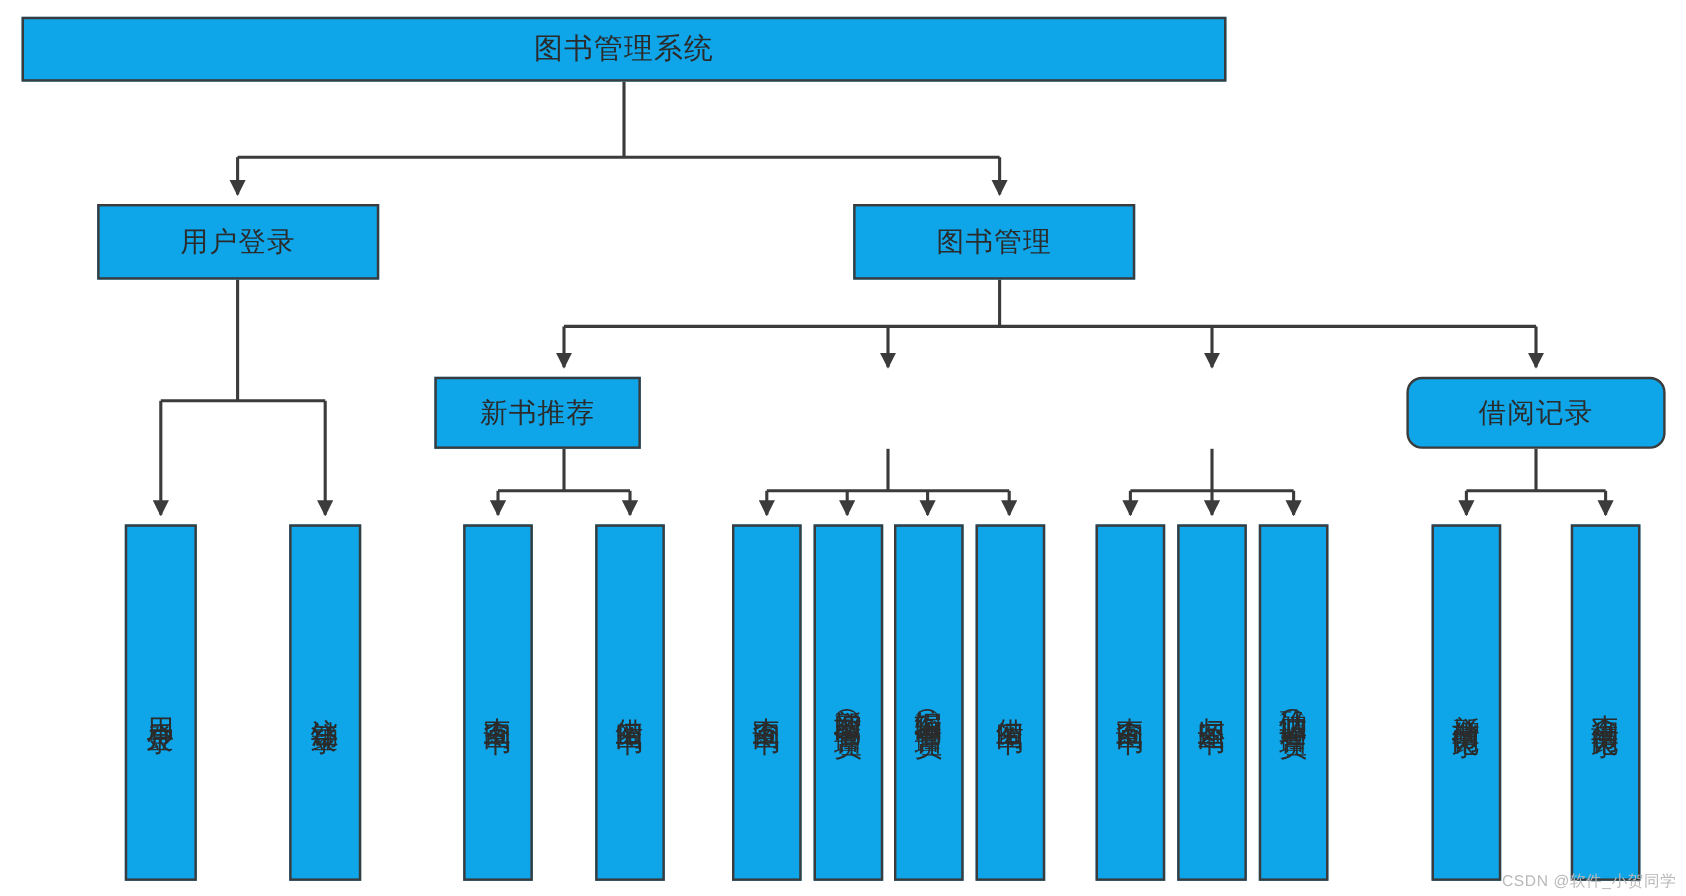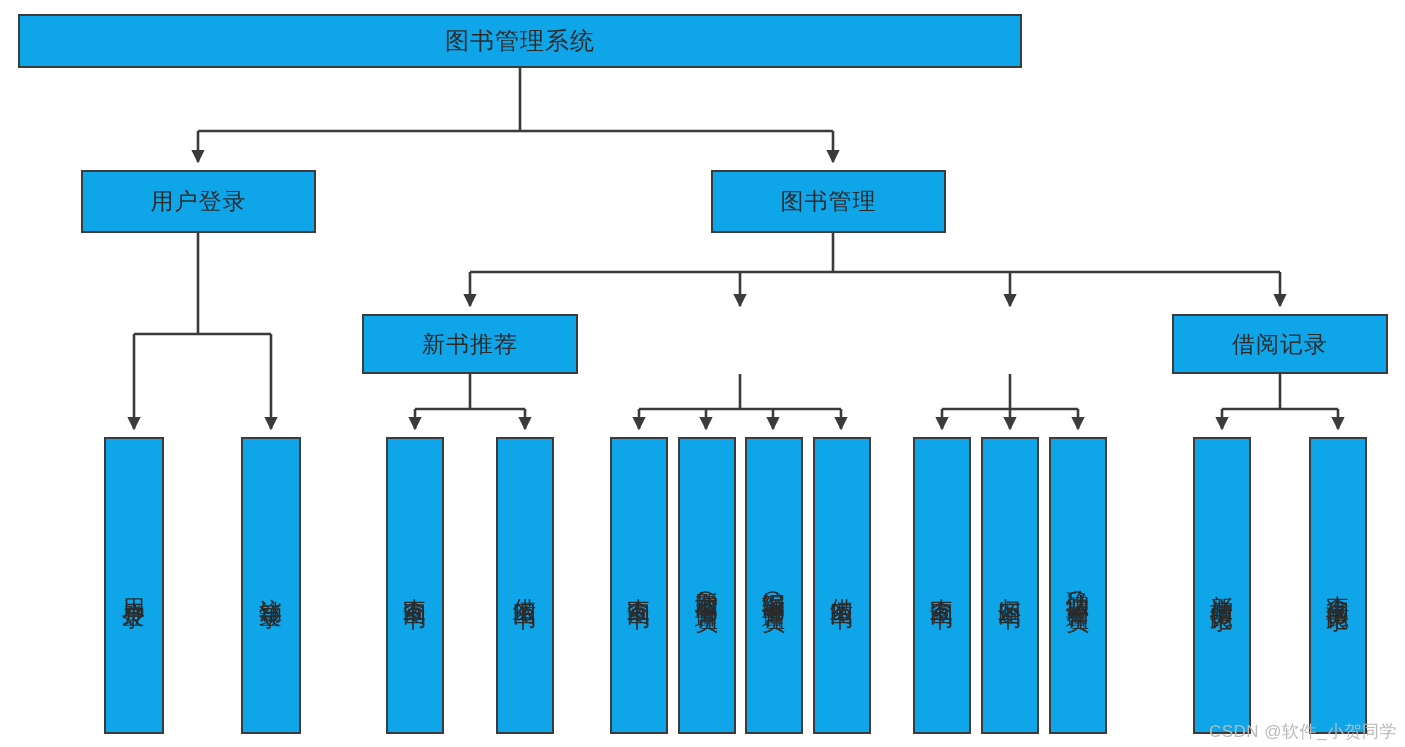--- a/index.html
+++ b/index.html
@@ -54,21 +54,21 @@
     letter-spacing: 3px;
     white-space: nowrap;
   }
   .node-box.root .node-label {
     font-size: 24px;
   }
   .watermark {
     position: absolute;
     right: 8px;
     bottom: 4px;
-    font-size: 17px;
+    font-size: 13px;
     color: #b9b9b9;
     letter-spacing: 0.5px;
     white-space: nowrap;
     user-select: none;
   }
 </style>
 </head>
 <body>
 
 <div id="diagram-root">
@@ -138,24 +138,24 @@
     <span class="node-label">图书管理系统</span>
   </div>
 
   <div class="node-box horizontal" style="left:81px; top:170px; width:235px; height:63px;">
     <span class="node-label">用户登录</span>
   </div>
   <div class="node-box horizontal" style="left:711px; top:170px; width:235px; height:63px;">
     <span class="node-label">图书管理</span>
   </div>
 
-  <div class="node-box horizontal" style="left:362px; top:314px; width:216px; height:60px;align-items:center;">
+  <div class="node-box horizontal" style="left:362px; top:314px; width:172px; height:60px;align-items:center;">
     <span class="node-label">新书推荐</span>
   </div>
-  <div class="node-box horizontal" style="left:1172px; top:314px; width:216px; height:60px;">
+  <div class="node-box horizontal" style="left:1172px; top:314px; width:216px; height:60px;border-radius:13px;">
     <span class="node-label">借阅记录</span>
   </div>
 
   <div class="node-box vertical" style="left:104px; top:437px; width:60px; height:297px;">
     <span class="node-label">用户登录</span>
   </div>
   <div class="node-box vertical" style="left:241px; top:437px; width:60px; height:297px;">
     <span class="node-label">注销登录</span>
   </div>
 

